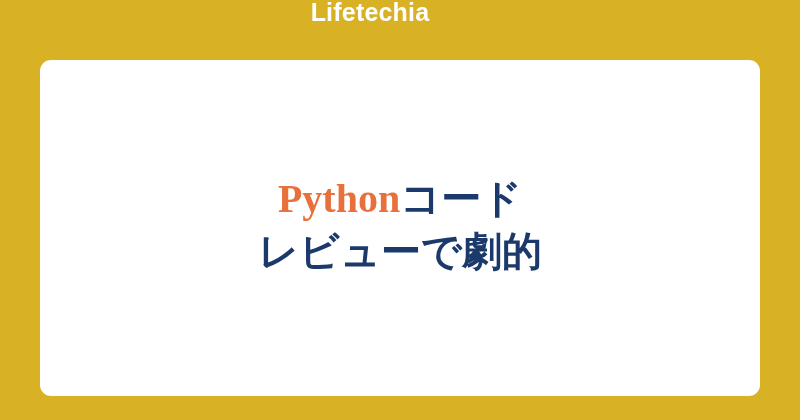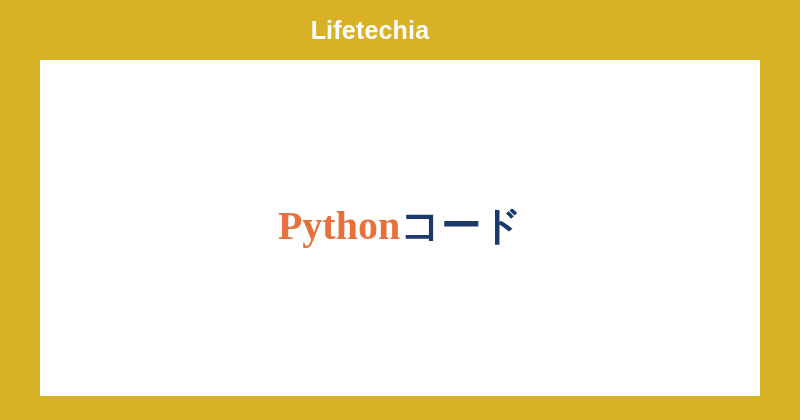--- a/index.html
+++ b/index.html
@@ -26,21 +26,21 @@
   }
 
   
   .brand-band {
     position: absolute;
     left: 0;
     top: 0;
     width: 740px;
     height: 60px;
     display: flex;
-    align-items: center;
+    align-items: flex-start;
     justify-content: center;
   }
 
   .brand-title {
     font-family: "Liberation Sans", sans-serif;
     font-size: 25px;
     font-weight: 700;
     color: #ffffff;
     letter-spacing: 0.2px;
     line-height: 1;
@@ -52,20 +52,21 @@
     position: absolute;
     left: 40px;
     top: 60px;
     width: 720px;
     height: 336px;
     background: #ffffff;
     display: flex;
     align-items: center;
     justify-content: center;
     box-sizing: border-box;
+    border-radius: 11px;
   }
 
   
   .headline {
     text-align: center;
     font-family: "Liberation Serif", "DejaVu Serif", serif;
     font-size: 40px;
     font-weight: 700;
     line-height: 53px;
     letter-spacing: 0px;
@@ -95,19 +96,22 @@
   </div>
 
   <div class="card">
 
     <div class="headline">
 
       <span class="line">
         <span class="seg-accent">Python</span><span class="seg-primary">コード</span>
       </span>
 
+      <span class="line">
+        <span class="seg-primary">レビューで劇的</span>
+      </span>
 
 
     </div>
 
   </div>
 
 </div>
 
 </body></html>

